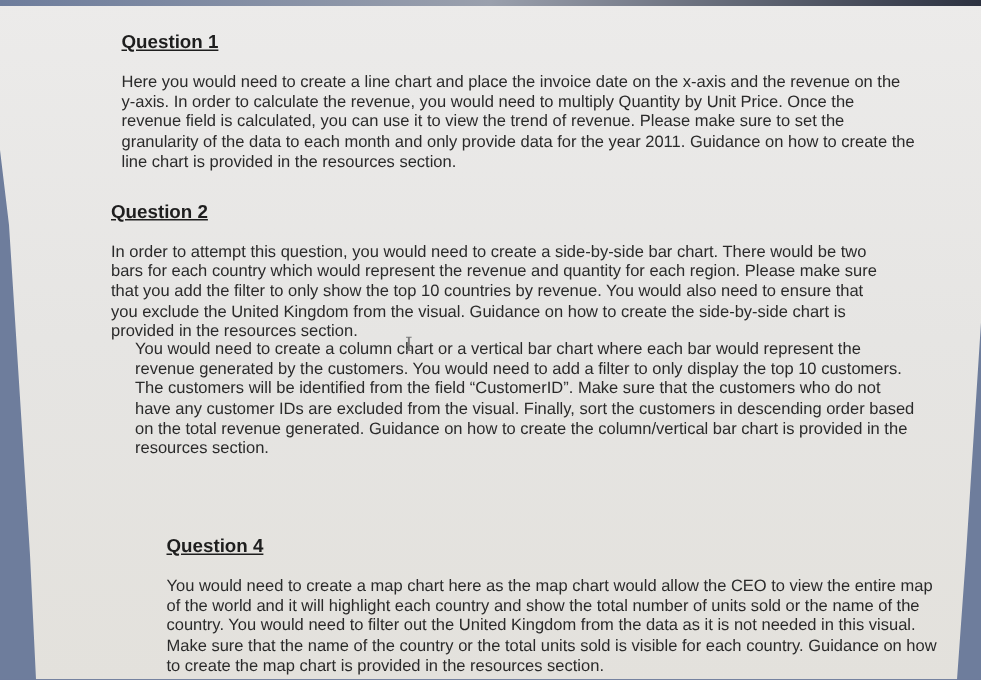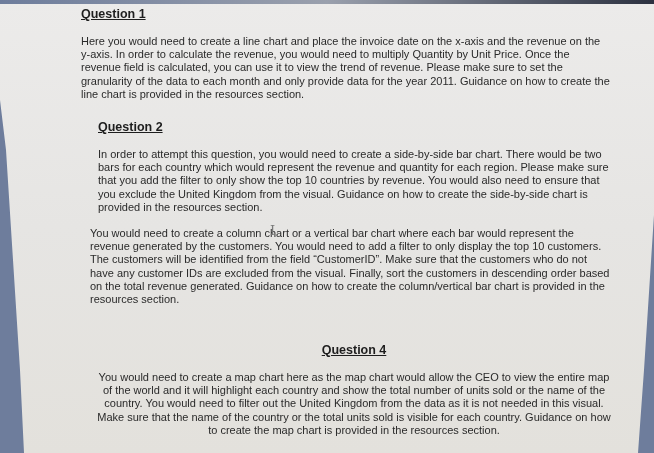--- a/index.html
+++ b/index.html
@@ -13,27 +13,27 @@
     background:linear-gradient(90deg, rgba(200,200,205,0) 0%, #9aa0ad 50%, #2c3140 100%);
   }
   .page {
     position:absolute; left:0; top:0; width:654px; height:453px;
     background:linear-gradient(180deg, #ecebea 0%, #e6e5e3 50%, #e3e1dc 100%);
     clip-path:polygon(0px 4px, 654px 4px, 654px 215px, 644px 370px, 638px 453px, 24px 453px, 20px 370px, 6px 150px, 0px 100px);
   }
   .section { position:absolute; color:#2a2a2a; }
   .qhead {
     font-weight:bold; font-size:12.5px; text-decoration:underline;
-    color:#1e1e1e; margin:0 0 14px 0;
+    color:#1e1e1e; margin:14px 0 14px 0;
   }
   .qbody { font-size:11px; line-height:13.2px; margin:0; }
   #q1 { left:81px; top:7px; width:530px; }
-  #q2 { left:98px; top:120px; width:520px; }
+  #q2 { left:74px; top:120px; width:520px; }
   #q3 { left:90px; top:227px; width:520px; }
-  #q4 { left:94px; top:343px; width:520px;text-align:center; }
+  #q4 { left:111px; top:343px; width:520px; }
   .cursor {
     position:absolute; left:270px; top:223px; font-size:13px; color:#7a7a7a;
     font-family:"DejaVu Serif", serif;
   }
 </style>
 </head>
 <body>
 
 <div class="top-bezel"></div>
 

